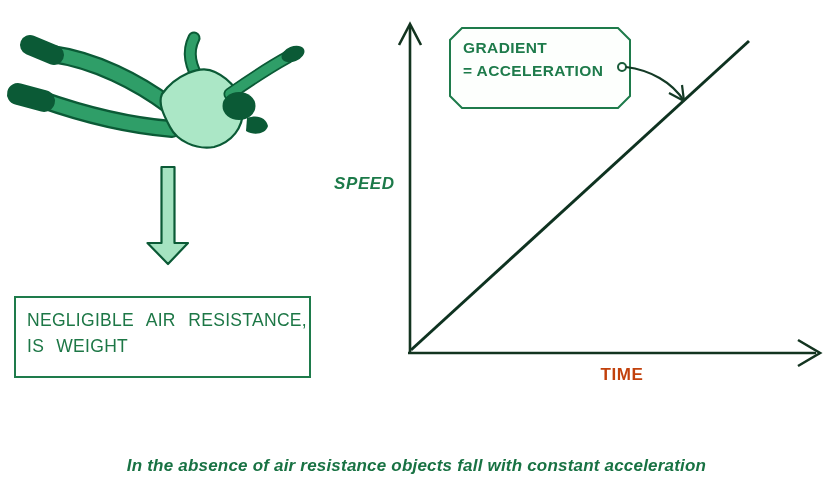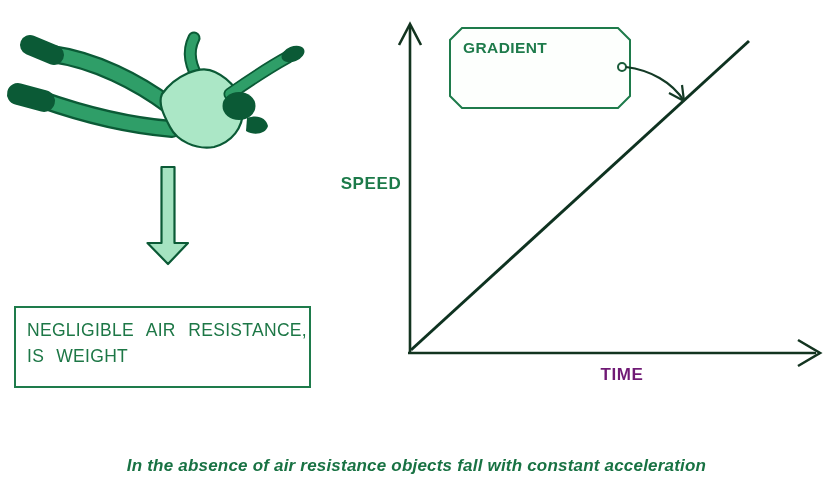--- a/index.html
+++ b/index.html
@@ -4,42 +4,42 @@
 <style>
   html,body{margin:0;padding:0;background:#ffffff;}
   #stage{
     position:relative;width:833px;height:487px;background:#ffffff;overflow:hidden;
     font-family:"Liberation Sans",sans-serif;
   }
   #scene{position:absolute;left:0;top:0;}
   .abs{position:absolute;}
   
   #note-box{
-    left:14px;top:306px;width:297px;height:82px;box-sizing:border-box;
+    left:14px;top:296px;width:297px;height:82px;box-sizing:border-box;
     border:2px solid #1e7b4b;background:#ffffff;
     padding:9px 2px 0 11px;
     color:#1d7746;font-size:17.5px;line-height:26px;letter-spacing:.3px;
     font-weight:500;
   }
   .note-line{text-align:justify;text-align-last:justify;white-space:nowrap;}
   .note-line.last{text-align:center;text-align-last:left;word-spacing:7px;}
   
   #callout-text{
     left:463px;top:36px;width:160px;
     color:#1e7b4b;font-size:15.5px;line-height:23px;letter-spacing:.4px;
     font-weight:600;
   }
   
   #speed-label{
-    left:334px;top:174px;width:74px;text-align:center;
-    color:#1c7a49;font-size:17px;letter-spacing:.6px;font-weight:600;
+    left:334px;top:174px;width:74px;text-align:left;
+    color:#1c7a49;font-size:17px;letter-spacing:.6px;font-weight:600;font-style:italic;
   }
   #time-label{
     left:584px;top:365px;width:76px;text-align:center;
-    color:#701a75;font-size:17px;letter-spacing:.6px;font-weight:600;
+    color:#c2410c;font-size:17px;letter-spacing:.6px;font-weight:600;
   }
   
   #caption{
     left:0;top:456px;width:833px;text-align:center;
     color:#187243;font-size:17px;font-weight:bold;font-style:italic;
     letter-spacing:.2px;
   }
 </style>
 </head>
 <body>
@@ -96,20 +96,21 @@
     </g>
   </svg>
 
   <div id="note-box" class="abs">
     <div class="note-line">NEGLIGIBLE AIR RESISTANCE,</div>
     <div class="note-line last">IS WEIGHT</div>
   </div>
 
   <div id="callout-text" class="abs">
     <div>GRADIENT</div>
+    <div>= ACCELERATION</div>
   </div>
 
   <div id="speed-label" class="abs">SPEED</div>
   <div id="time-label" class="abs">TIME</div>
 
   <div id="caption" class="abs">In the absence of air resistance objects fall with constant acceleration</div>
 
 </div>
 
 </body></html>

